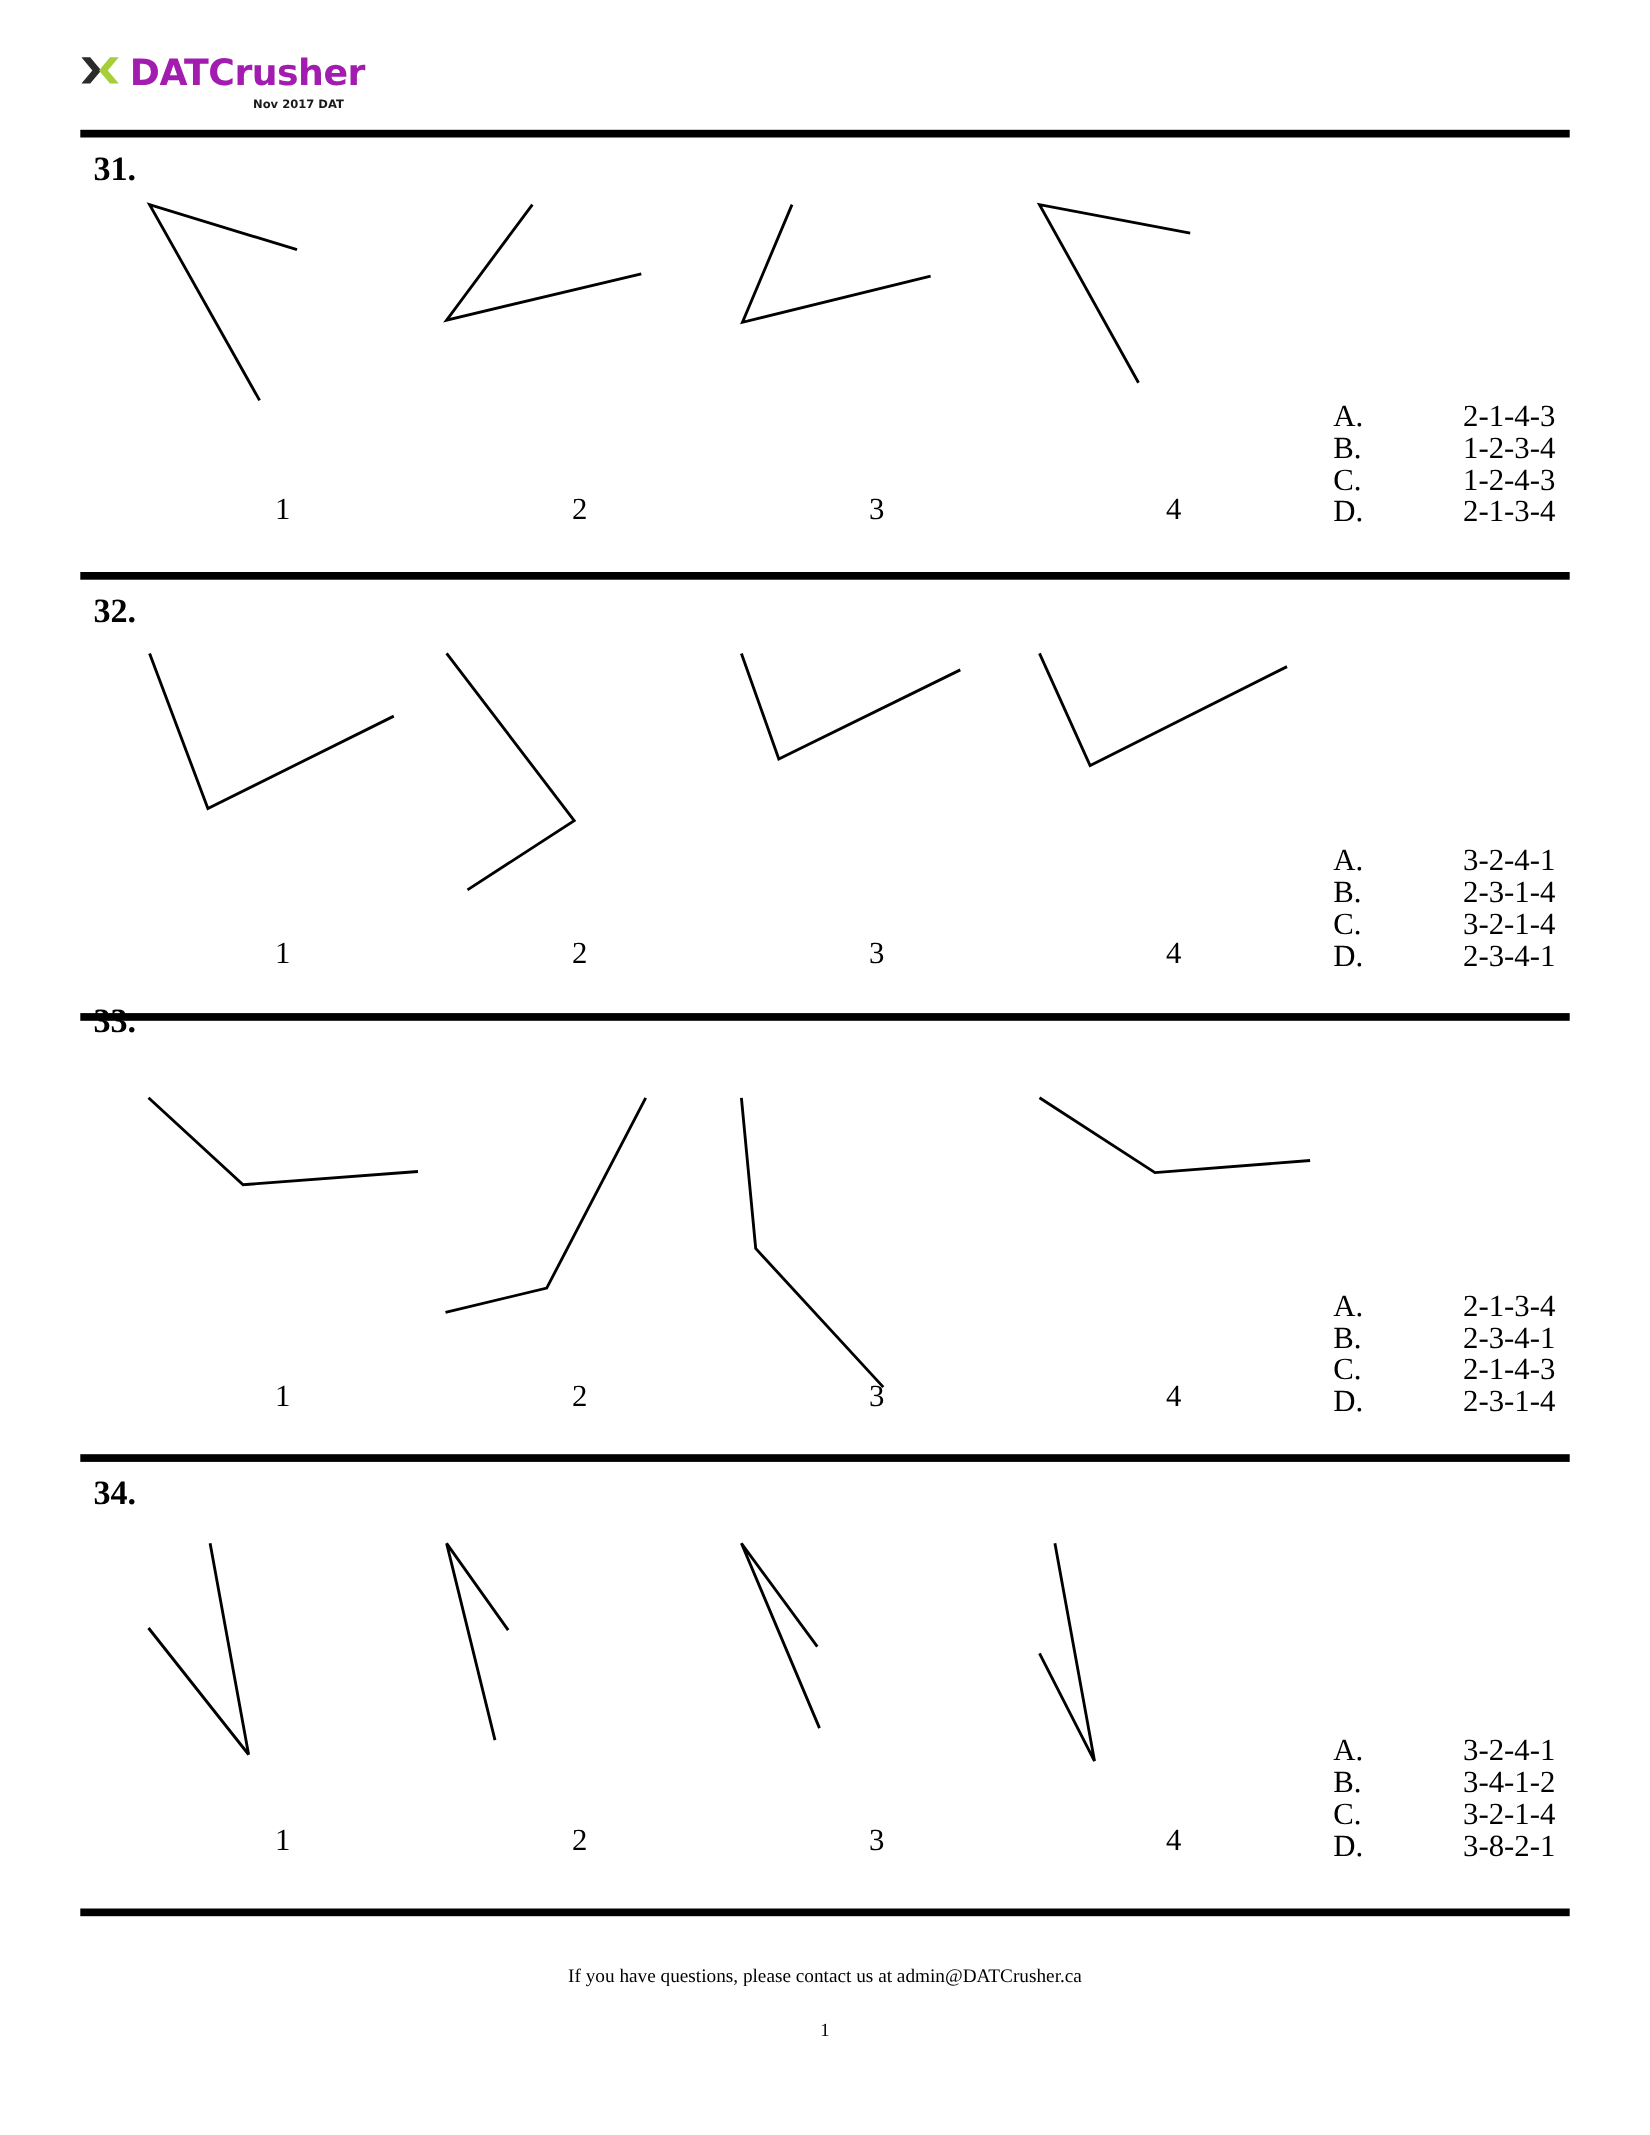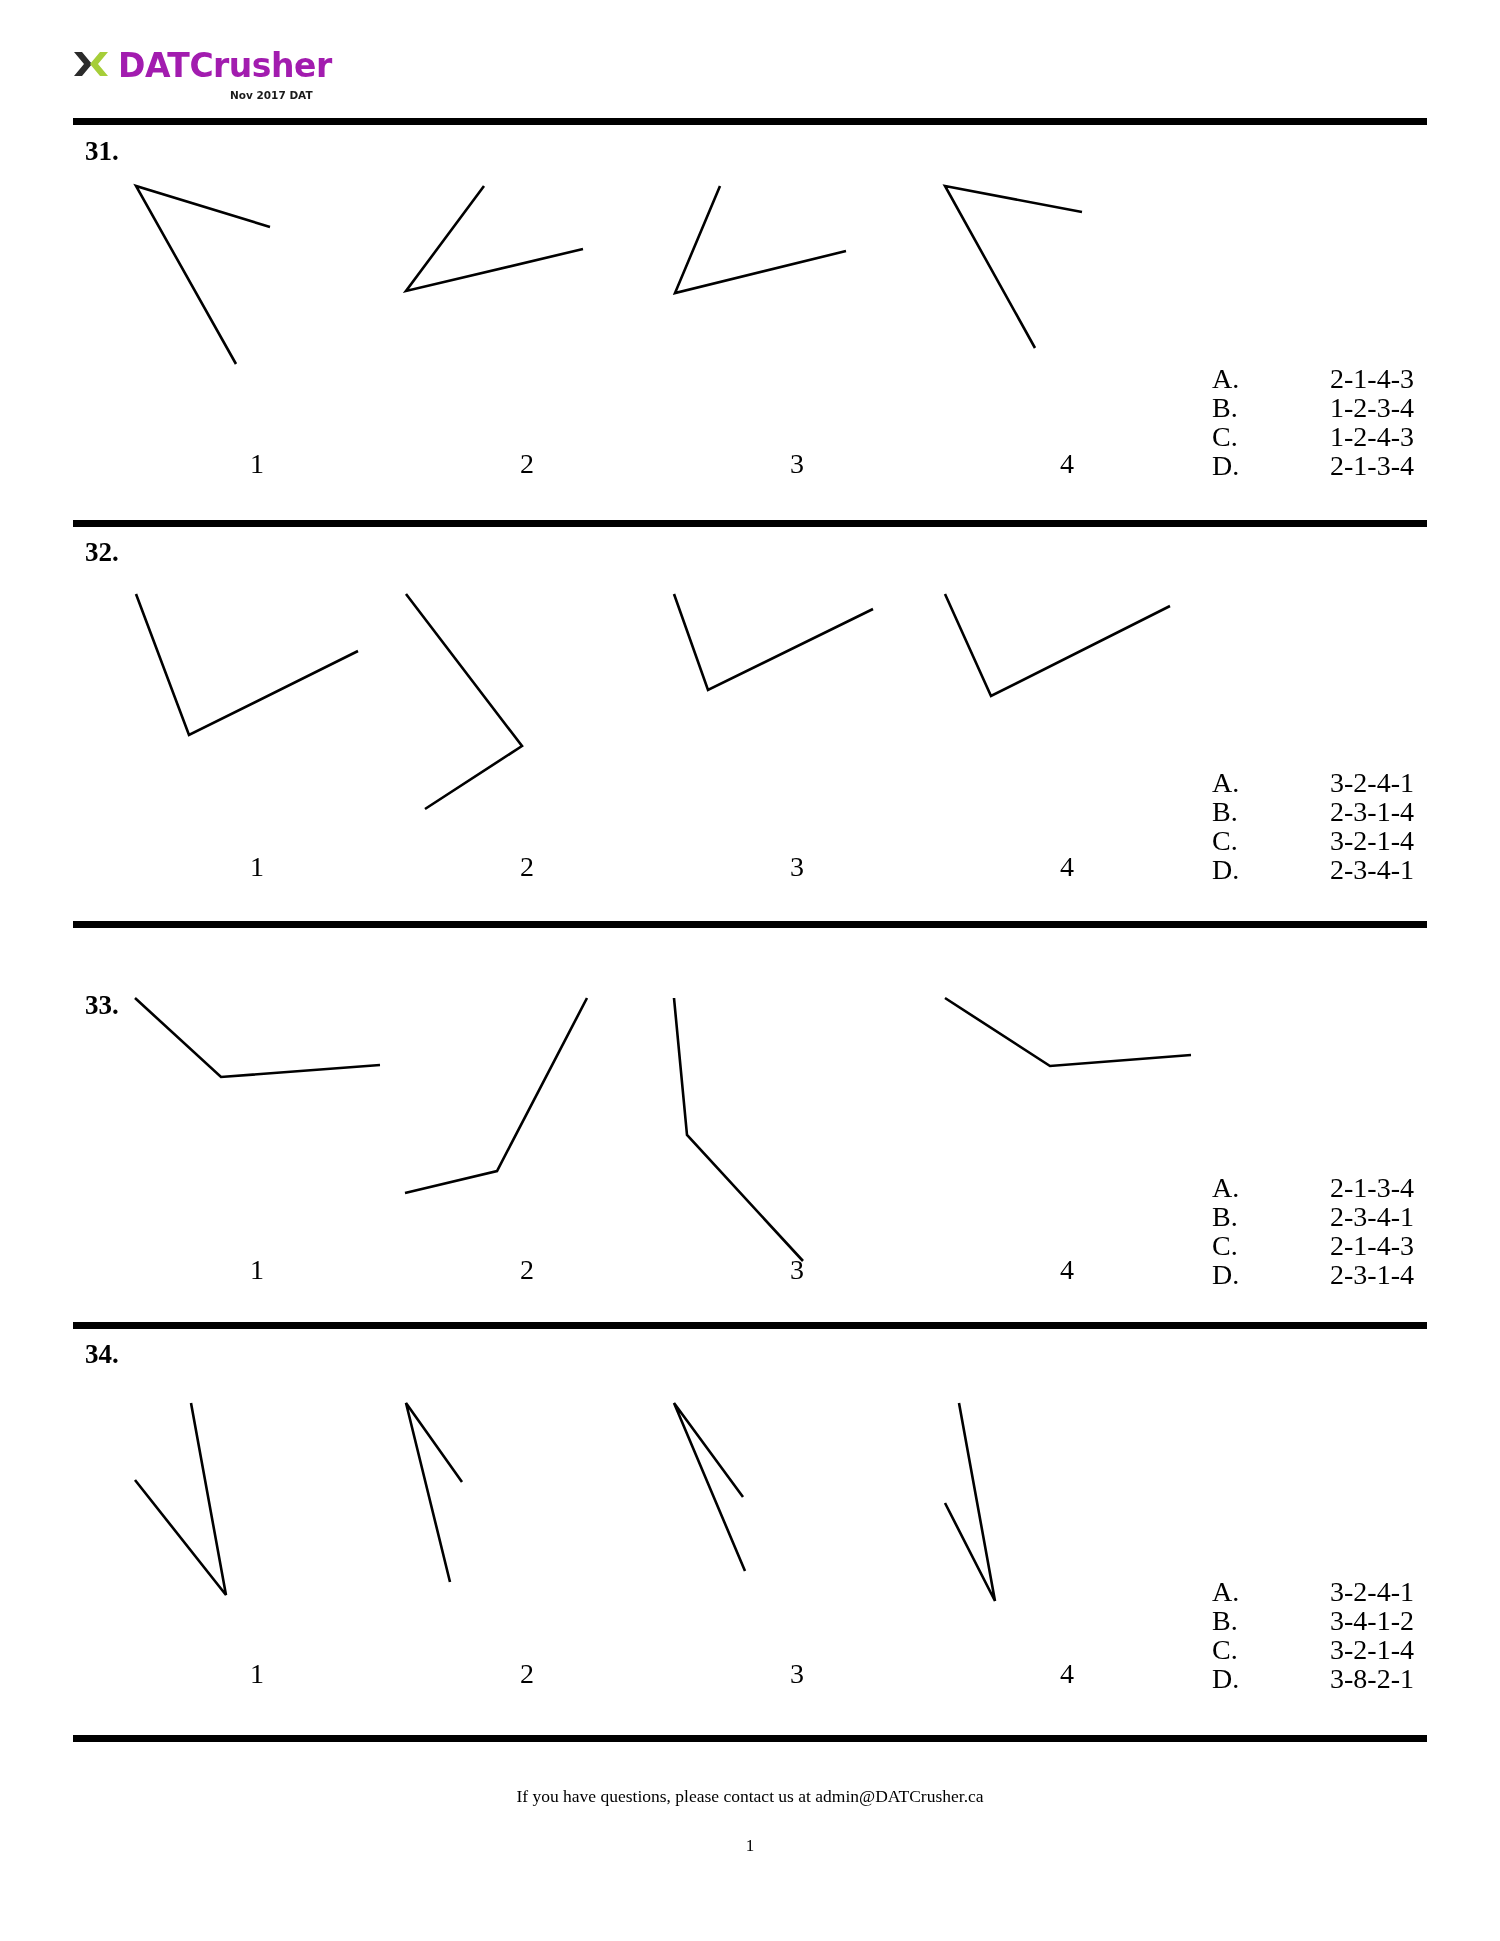--- a/index.html
+++ b/index.html
@@ -6,21 +6,21 @@
   body { width: 1500px; height: 1941px; position: relative; overflow: hidden;
          font-family: "Liberation Serif", "DejaVu Serif", serif; color: #000; }
   .abs { position: absolute; }
   .logo { left: 74px; top: 46px; width: 260px; height: 60px; }
   .logo-icon { position: absolute; left: 0; top: 4px; width: 34px; height: 28px; }
   .logo-text { position: absolute; left: 44px; top: 0; font-family: "DejaVu Sans", sans-serif;
                font-size: 33px; font-weight: bold; color: #a21caf; letter-spacing: -0.5px; }
   .logo-sub { position: absolute; left: 156px; top: 43px; font-family: "DejaVu Sans", sans-serif;
               font-size: 10.5px; font-weight: bold; color: #1a1a1a; text-align: right; }
   .rule { left: 73px; width: 1354px; height: 7px; background: #000; }
-  .qnum { left: 85px; font-weight: bold; font-size: 27px; line-height: 1; }
+  .qnum { left: 85px; font-weight: bold; font-size: 31px; line-height: 1; }
   .figs { left: 0; top: 0; width: 1500px; height: 1941px; pointer-events: none; }
   .figs polyline { fill: none; stroke: #000; stroke-width: 2.6; stroke-linejoin: miter; stroke-linecap: butt; }
   .flabel { font-size: 28px; line-height: 1; width: 40px; text-align: center; margin-left: -20px; }
   .answers { left: 1212px; width: 200px; }
   .ans-row { height: 29px; line-height: 29px; font-size: 28px; position: relative; white-space: nowrap; }
   .ans-letter { position: absolute; left: 0; }
   .ans-value { position: absolute; left: 94px; margin-left: 24px; }
   .footer { left: 0; width: 1500px; text-align: center; font-size: 17.5px; line-height: 25px; }
   .pagenum { left: 0; width: 1500px; text-align: center; font-size: 17px; }
 </style>
@@ -37,21 +37,21 @@
 </div>
 
 <div class="abs rule" style="top:118px"></div>
 <div class="abs rule" style="top:520px"></div>
 <div class="abs rule" style="top:921px"></div>
 <div class="abs rule" style="top:1322px"></div>
 <div class="abs rule" style="top:1735px"></div>
 
 <div class="abs qnum" style="top:138px">31.</div>
 <div class="abs qnum" style="top:539px">32.</div>
-<div class="abs qnum" style="top:992px">33.</div>
+<div class="abs qnum" style="top:912px">33.</div>
 <div class="abs qnum" style="top:1341px">34.</div>
 
 <svg class="abs figs" viewBox="0 0 1500 1941">
   <g>
     <polyline points="270,227 136,186 236,364"></polyline>
     <polyline points="484,186 406,291 583,249"></polyline>
     <polyline points="720,186 675,293 846,251"></polyline>
     <polyline points="1082,212 945,186 1035,348"></polyline>
   </g>
   <g>

